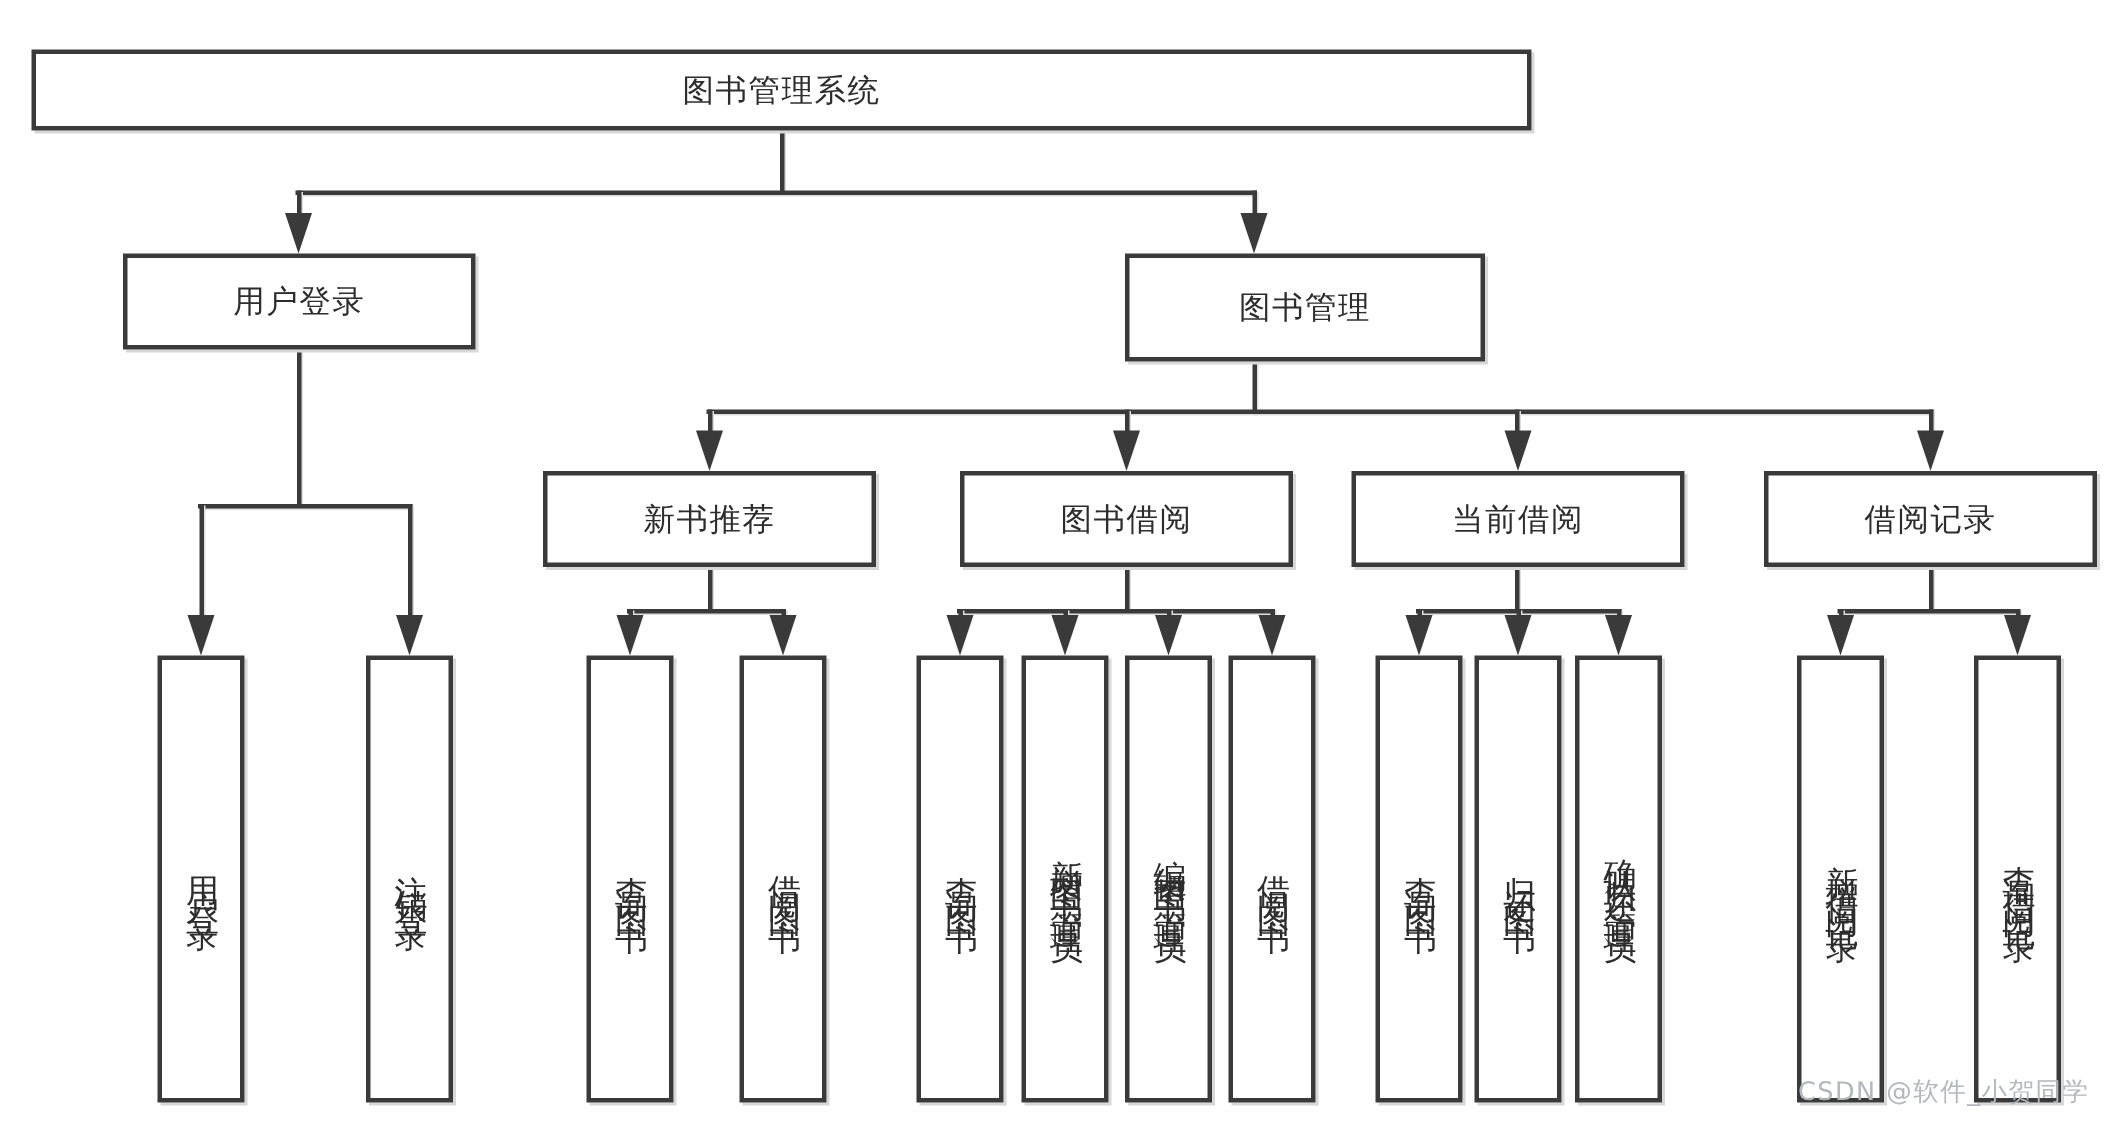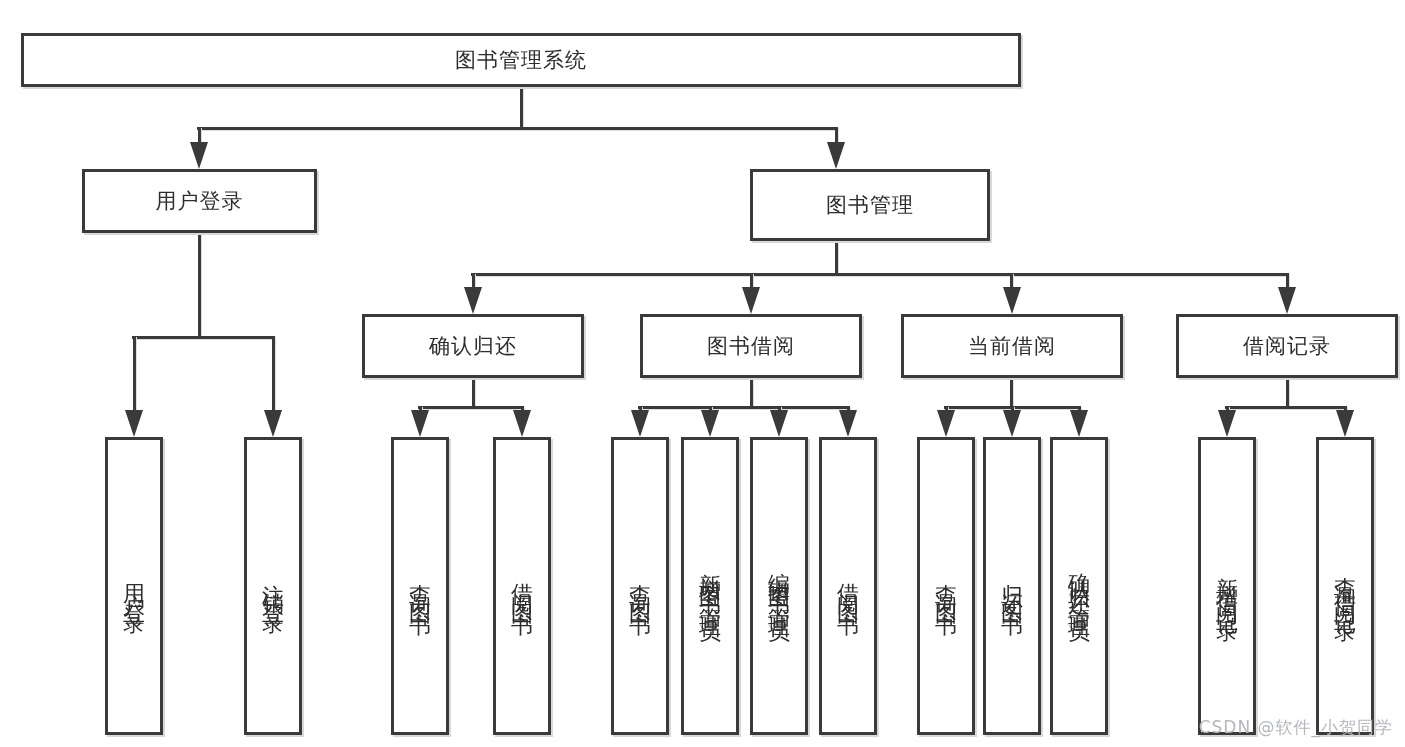--- a/index.html
+++ b/index.html
@@ -103,21 +103,21 @@
   </div>
 
   <div class="box" style="left:82px;top:169px;width:235px;height:64px;">
     <span class="hlabel">用户登录</span>
   </div>
   <div class="box" style="left:724px;top:169px;width:240px;height:72px;margin-left:26px;">
     <span class="hlabel">图书管理</span>
   </div>
 
   <div class="box" style="left:362px;top:314px;width:222px;height:64px;">
-    <span class="hlabel">确认归还</span>
+    <span class="hlabel">新书推荐</span>
   </div>
   <div class="box" style="left:640px;top:314px;width:222px;height:64px;">
     <span class="hlabel">图书借阅</span>
   </div>
   <div class="box" style="left:901px;top:314px;width:222px;height:64px;">
     <span class="hlabel">当前借阅</span>
   </div>
   <div class="box" style="left:1176px;top:314px;width:222px;height:64px;">
     <span class="hlabel">借阅记录</span>
   </div>

